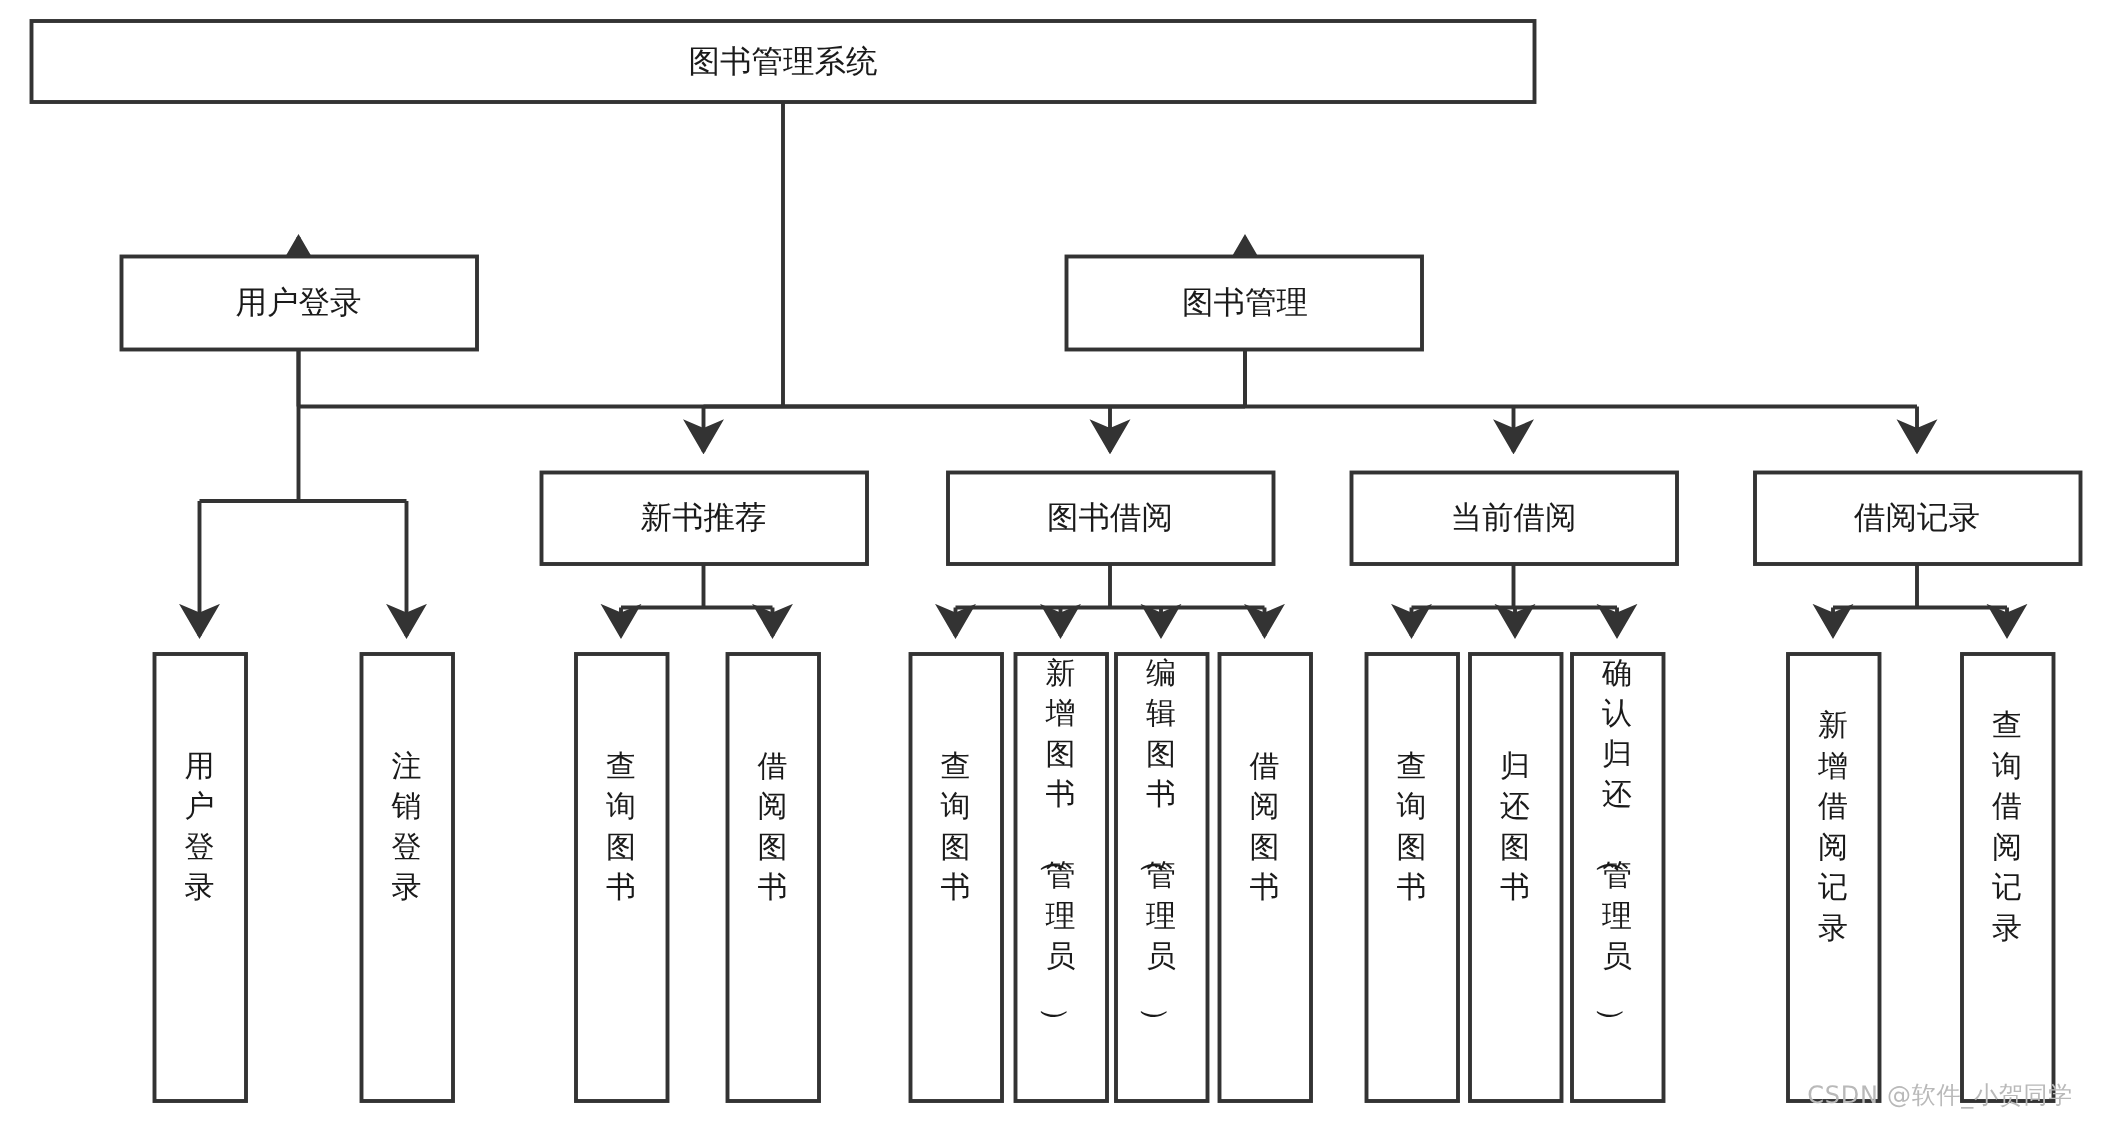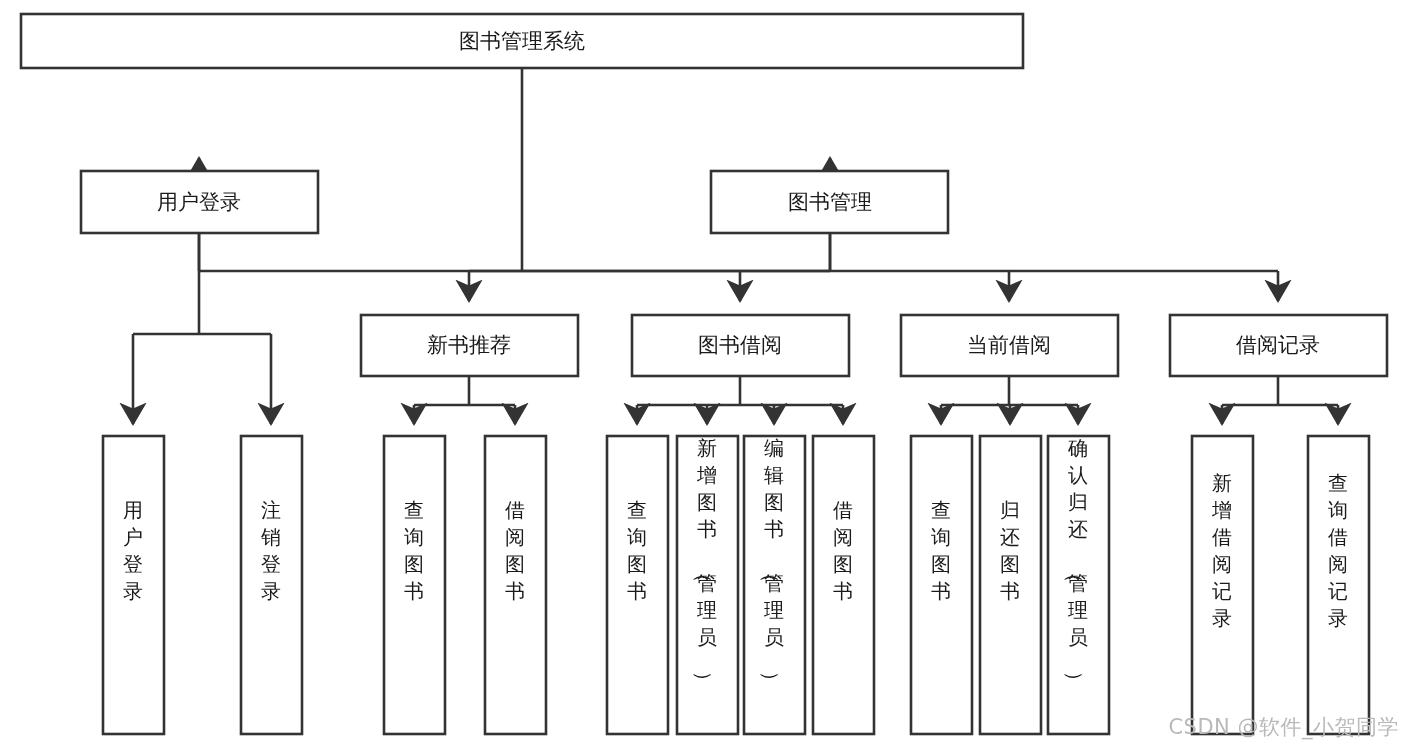--- a/index.html
+++ b/index.html
@@ -51,24 +51,24 @@
     dominant-baseline: middle;
   }
   .node-label-v {
     font-family: "DejaVu Sans", "Liberation Sans", sans-serif;
     font-size: 20px;
     fill: #1a1a1a;
     text-anchor: middle;
   }
   .watermark {
     position: absolute;
-    right: 6px;
+    right: 23px;
     bottom: 6px;
     font-family: "DejaVu Sans", "Liberation Sans", sans-serif;
-    font-size: 21px;
+    font-size: 16px;
     color: #b9b9b9;
     letter-spacing: 0.5px;
     white-space: nowrap;
     user-select: none;
   }
 </style>
 </head>
 <body>
 
 <div id="diagram-root">

